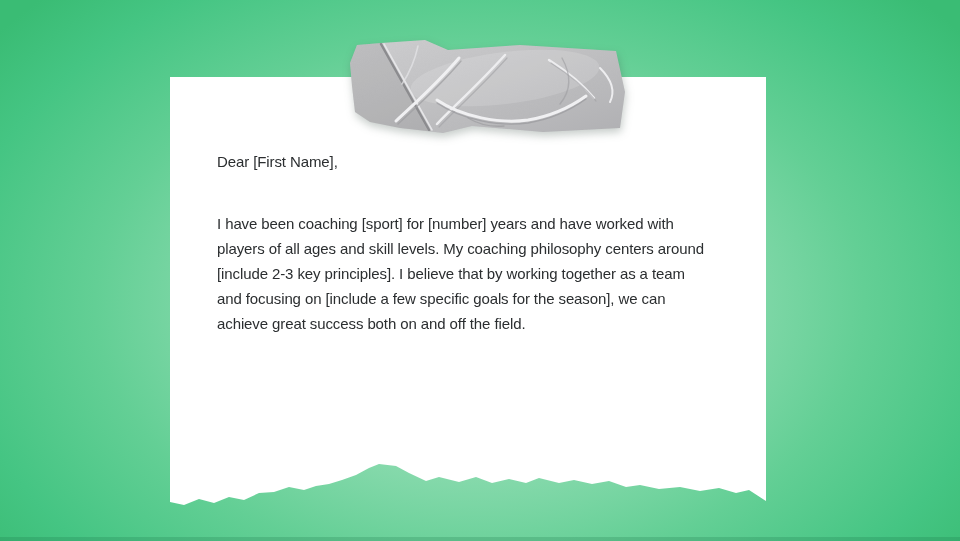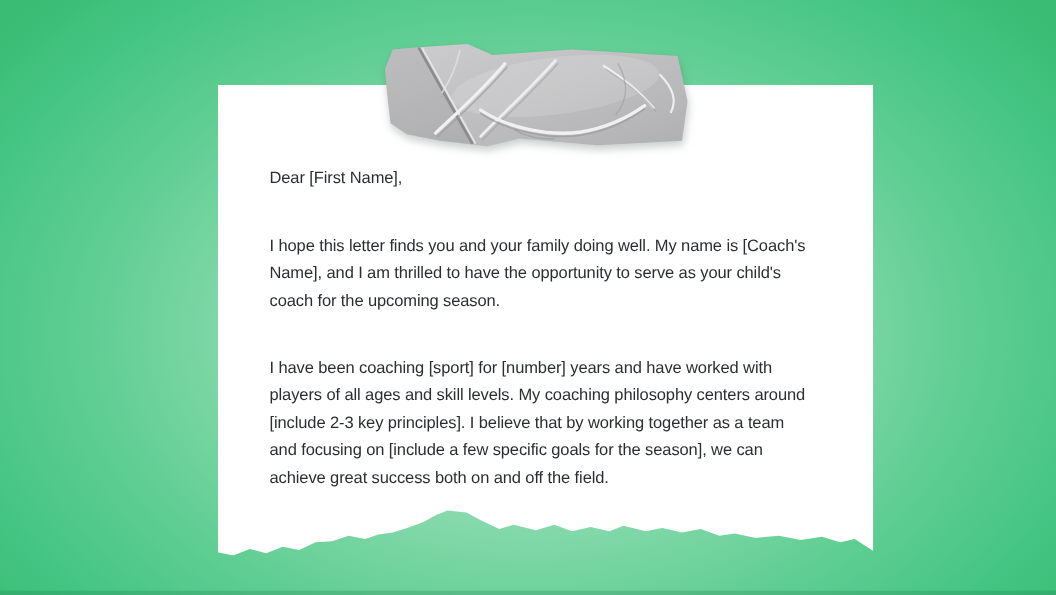--- a/index.html
+++ b/index.html
@@ -21,21 +21,21 @@
       var(--bg-edge, #3abc74) 100%);
   }
   .bottom-edge-strip {
     position: absolute;
     left: 0; right: 0; bottom: 0;
     height: 4px;
     background: rgba(24, 110, 68, 0.22);
   }
   .paper {
     position: absolute;
-    left: 198px;
+    left: 170px;
     top: 77px;
     width: 596px;
     height: 430px;
     background: var(--paper-color, #ffffff);
     filter: drop-shadow(0 3px 7px rgba(20, 80, 50, 0.14));
     clip-path: polygon(
       0px 0px, 596px 0px,
       596px 424px, 579px 413px, 566px 416px, 549px 411px, 530px 414px,
       510px 410px, 489px 412px, 470px 408px, 456px 410px, 439px 404px,
       422px 407px, 404px 403px, 389px 406px, 369px 401px, 356px 406px,
@@ -72,23 +72,20 @@
   }
 </style>
 </head>
 <body>
 
 <div class="stage">
 
   <div class="paper">
     <div class="letter-body">
       <p class="salutation">Dear [First Name],</p>
-      <p class="para">I hope this letter finds you and your family doing well. My name is [Coach's
-Name], and I am thrilled to have the opportunity to serve as your child's
-coach for the upcoming season.</p>
       <p class="para">I have been coaching [sport] for [number] years and have worked with
 players of all ages and skill levels. My coaching philosophy centers around
 [include 2-3 key principles]. I believe that by working together as a team
 and focusing on [include a few specific goals for the season], we can
 achieve great success both on and off the field.</p>
     </div>
   </div>
 
   <svg class="tape-svg" viewBox="340 25 300 118" xmlns="http://www.w3.org/2000/svg">
     <defs>

